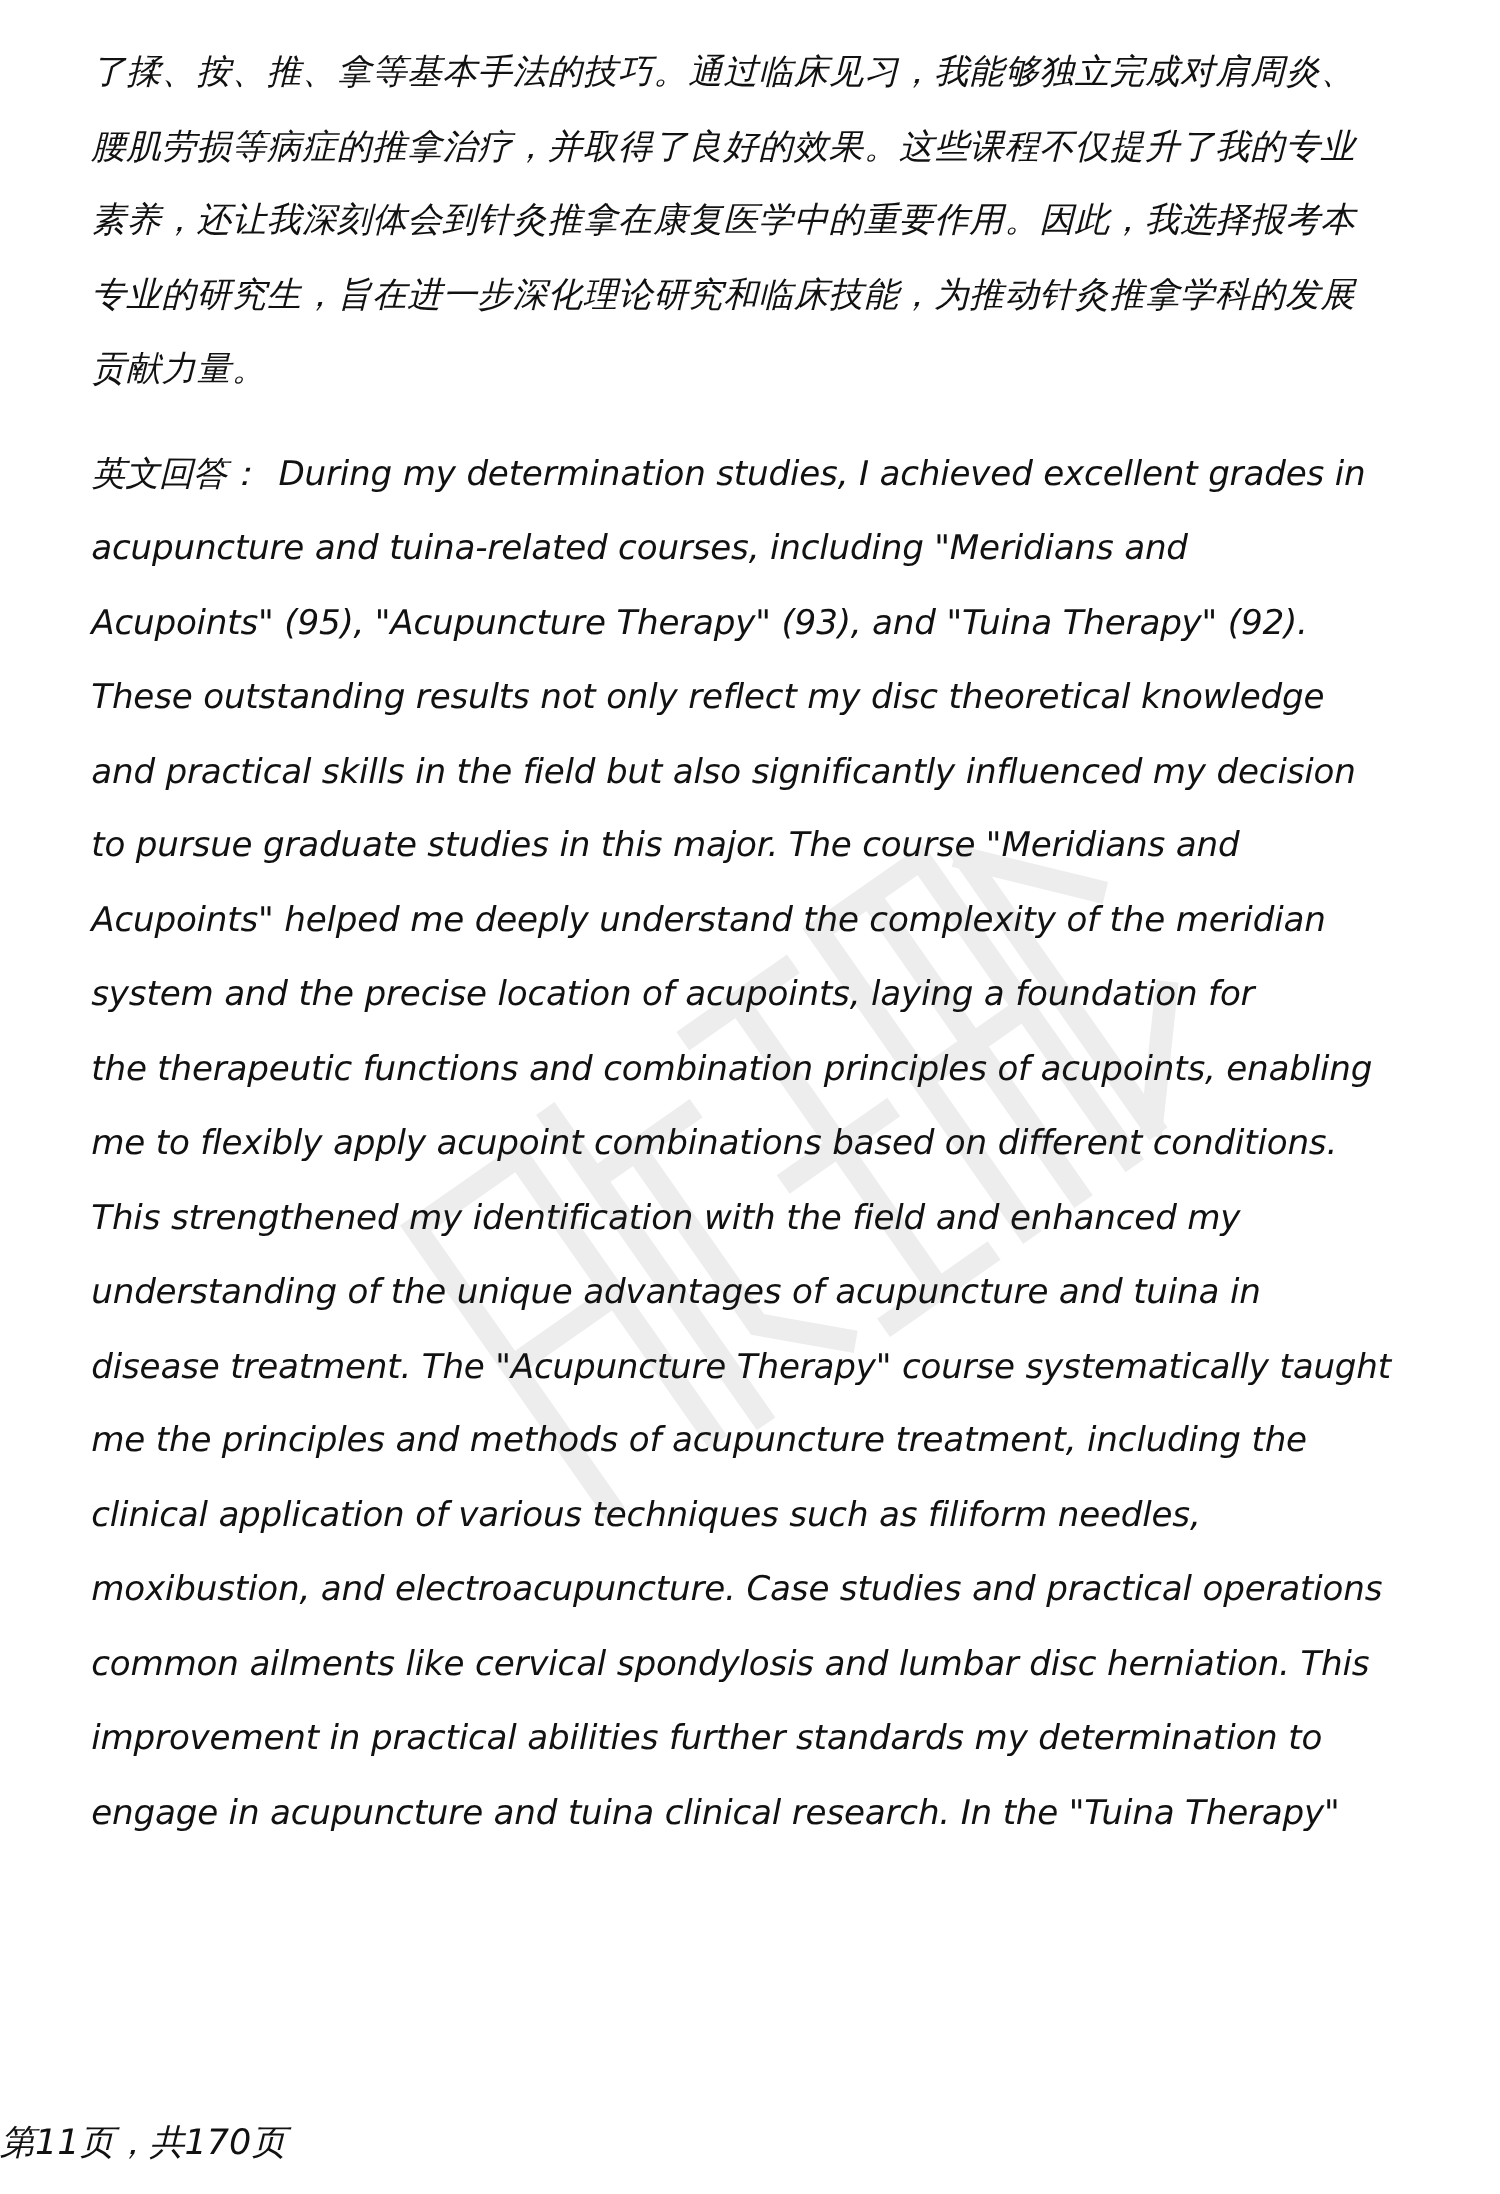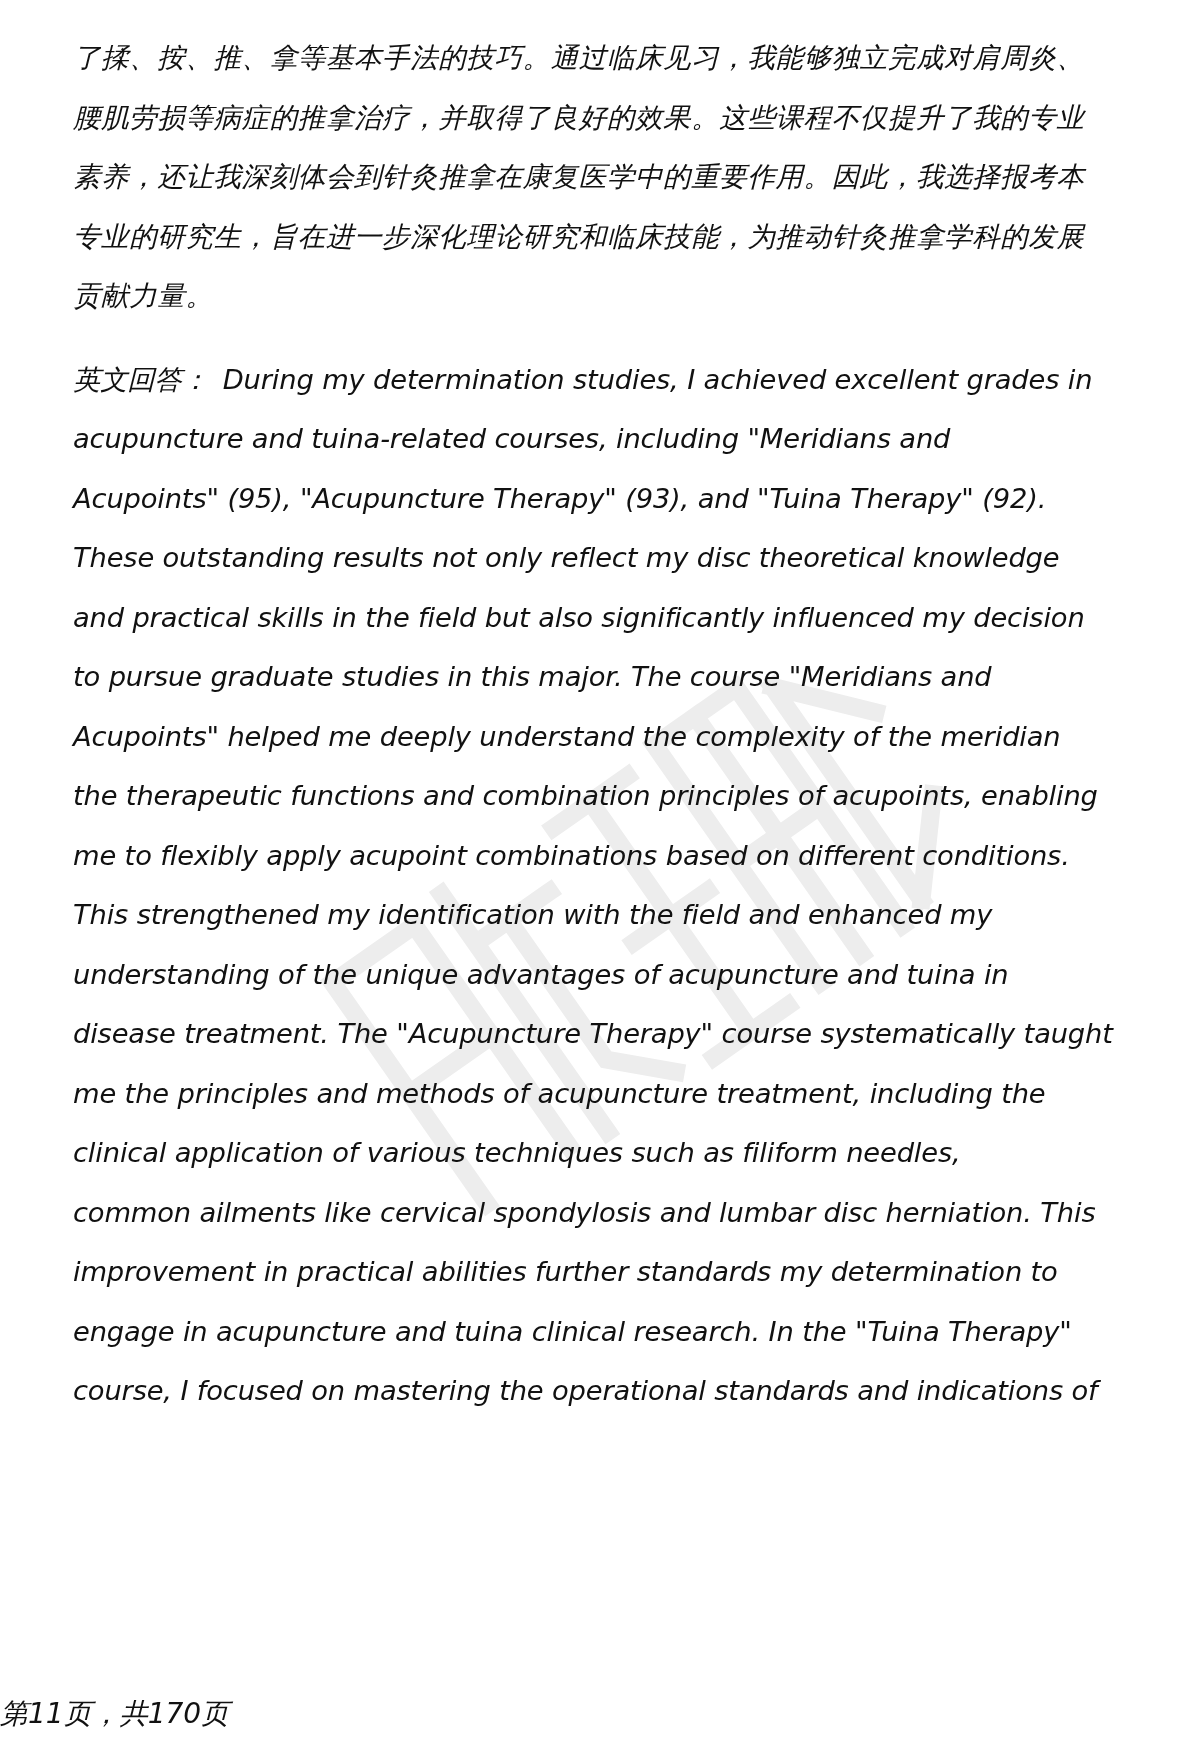--- a/index.html
+++ b/index.html
@@ -99,28 +99,29 @@
     <div>
       <div class="line en-line">
         <span class="label">英文回答：</span><span>During my determination studies, I achieved excellent grades in</span>
       </div>
       <div class="line en-line">acupuncture and tuina-related courses, including "Meridians and</div>
       <div class="line en-line">Acupoints" (95), "Acupuncture Therapy" (93), and "Tuina Therapy" (92).</div>
       <div class="line en-line">These outstanding results not only reflect my disc theoretical knowledge</div>
       <div class="line en-line">and practical skills in the field but also significantly influenced my decision</div>
       <div class="line en-line">to pursue graduate studies in this major. The course "Meridians and</div>
       <div class="line en-line">Acupoints" helped me deeply understand the complexity of the meridian</div>
+      <div class="line en-line">system and the precise location of acupoints, laying a foundation for</div>
       <div class="line en-line">the therapeutic functions and combination principles of acupoints, enabling</div>
       <div class="line en-line">me to flexibly apply acupoint combinations based on different conditions.</div>
       <div class="line en-line">This strengthened my identification with the field and enhanced my</div>
       <div class="line en-line">understanding of the unique advantages of acupuncture and tuina in</div>
       <div class="line en-line">disease treatment. The "Acupuncture Therapy" course systematically taught</div>
       <div class="line en-line">me the principles and methods of acupuncture treatment, including the</div>
       <div class="line en-line">clinical application of various techniques such as filiform needles,</div>
+      <div class="line en-line">moxibustion, and electroacupuncture. Case studies and practical operations</div>
       <div class="line en-line">common ailments like cervical spondylosis and lumbar disc herniation. This</div>
       <div class="line en-line">improvement in practical abilities further standards my determination to</div>
       <div class="line en-line">engage in acupuncture and tuina clinical research. In the "Tuina Therapy"</div>
-      <div class="line en-line">course, I focused on mastering the operational standards and indications of</div>
     </div>
   </div>
 
   <div class="footer">第11页，共170页</div>
 </div>
 
 </body></html>

